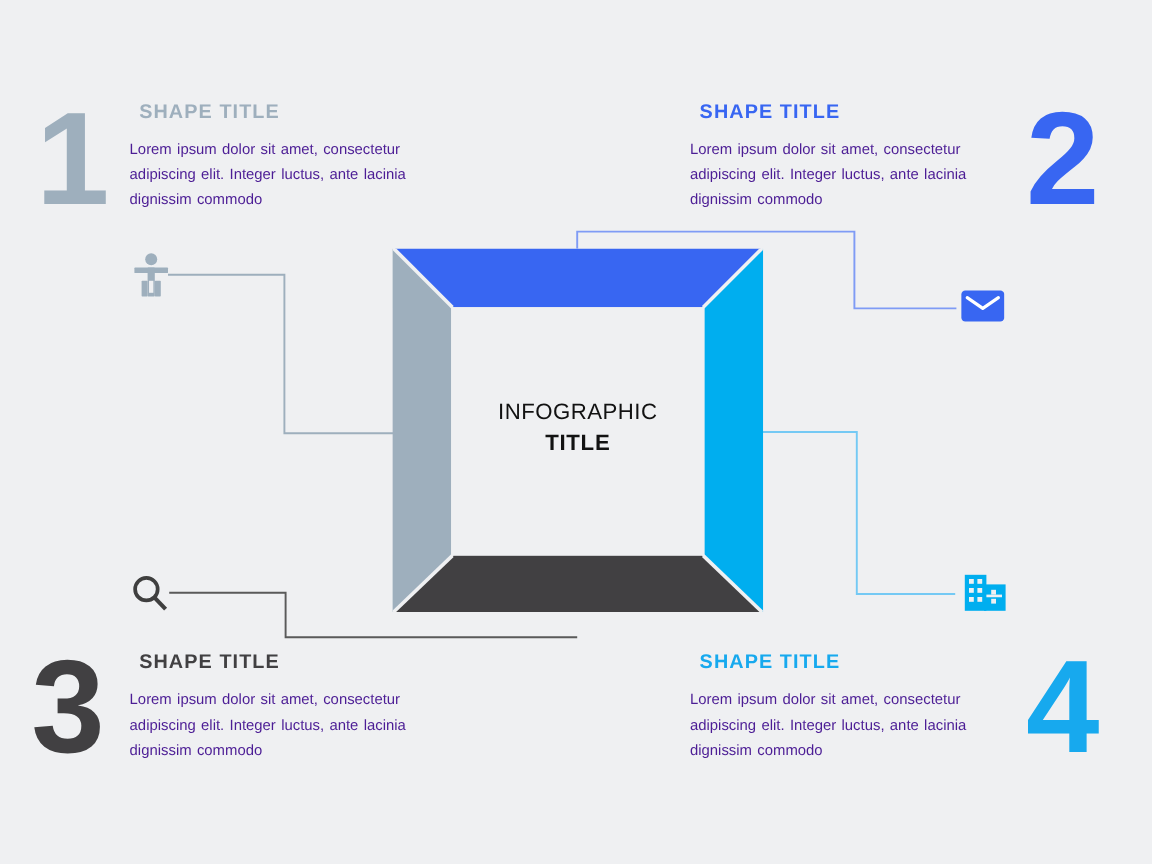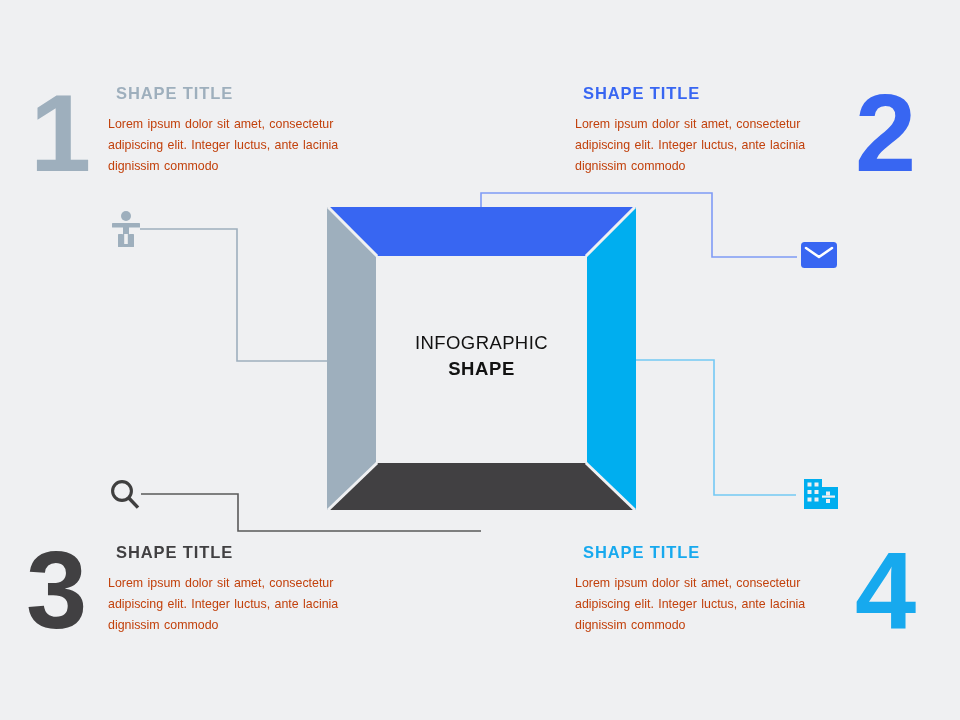--- a/index.html
+++ b/index.html
@@ -54,21 +54,21 @@
   }
   #title-1 { color: #9eafbd; }
   #title-2 { color: #3866f2; }
   #title-3 { color: #414042; }
   #title-4 { color: #17a9ee; }
 
   .shape-body {
     margin: 0;
     font-size: 12.4px;
     line-height: 1.68;
-    color: #c2410c;
+    color: #4c1d95;
     word-spacing: 1px;
   }
 
   
   #cube {
     position: absolute;
     left: 327px;
     top: 207px;
     width: 357px;
     height: 304px;
@@ -133,21 +133,21 @@
       <g stroke="#eff0f2" stroke-width="3" fill="none">
         <line x1="1" y1="0" x2="50" y2="49"></line>
         <line x1="308" y1="0" x2="259" y2="49"></line>
         <line x1="1" y1="303" x2="50" y2="256"></line>
         <line x1="308" y1="303" x2="259" y2="256"></line>
       </g>
     </svg>
 
     <div id="cube-label">
       <span class="l1">INFOGRAPHIC</span>
-      <span class="l2">SHAPE</span>
+      <span class="l2">TITLE</span>
     </div>
   </div>
 
   <div id="numeral-1" class="numeral">1</div>
   <div id="block-1" class="textblock">
     <p id="title-1" class="shape-title">SHAPE TITLE</p>
     <p class="shape-body">Lorem ipsum dolor sit amet, consectetur adipiscing elit. Integer luctus, ante lacinia dignissim commodo</p>
   </div>
   <div id="icon-person" class="iconbox">
     <svg width="32" height="38" viewBox="0 0 32 38">

